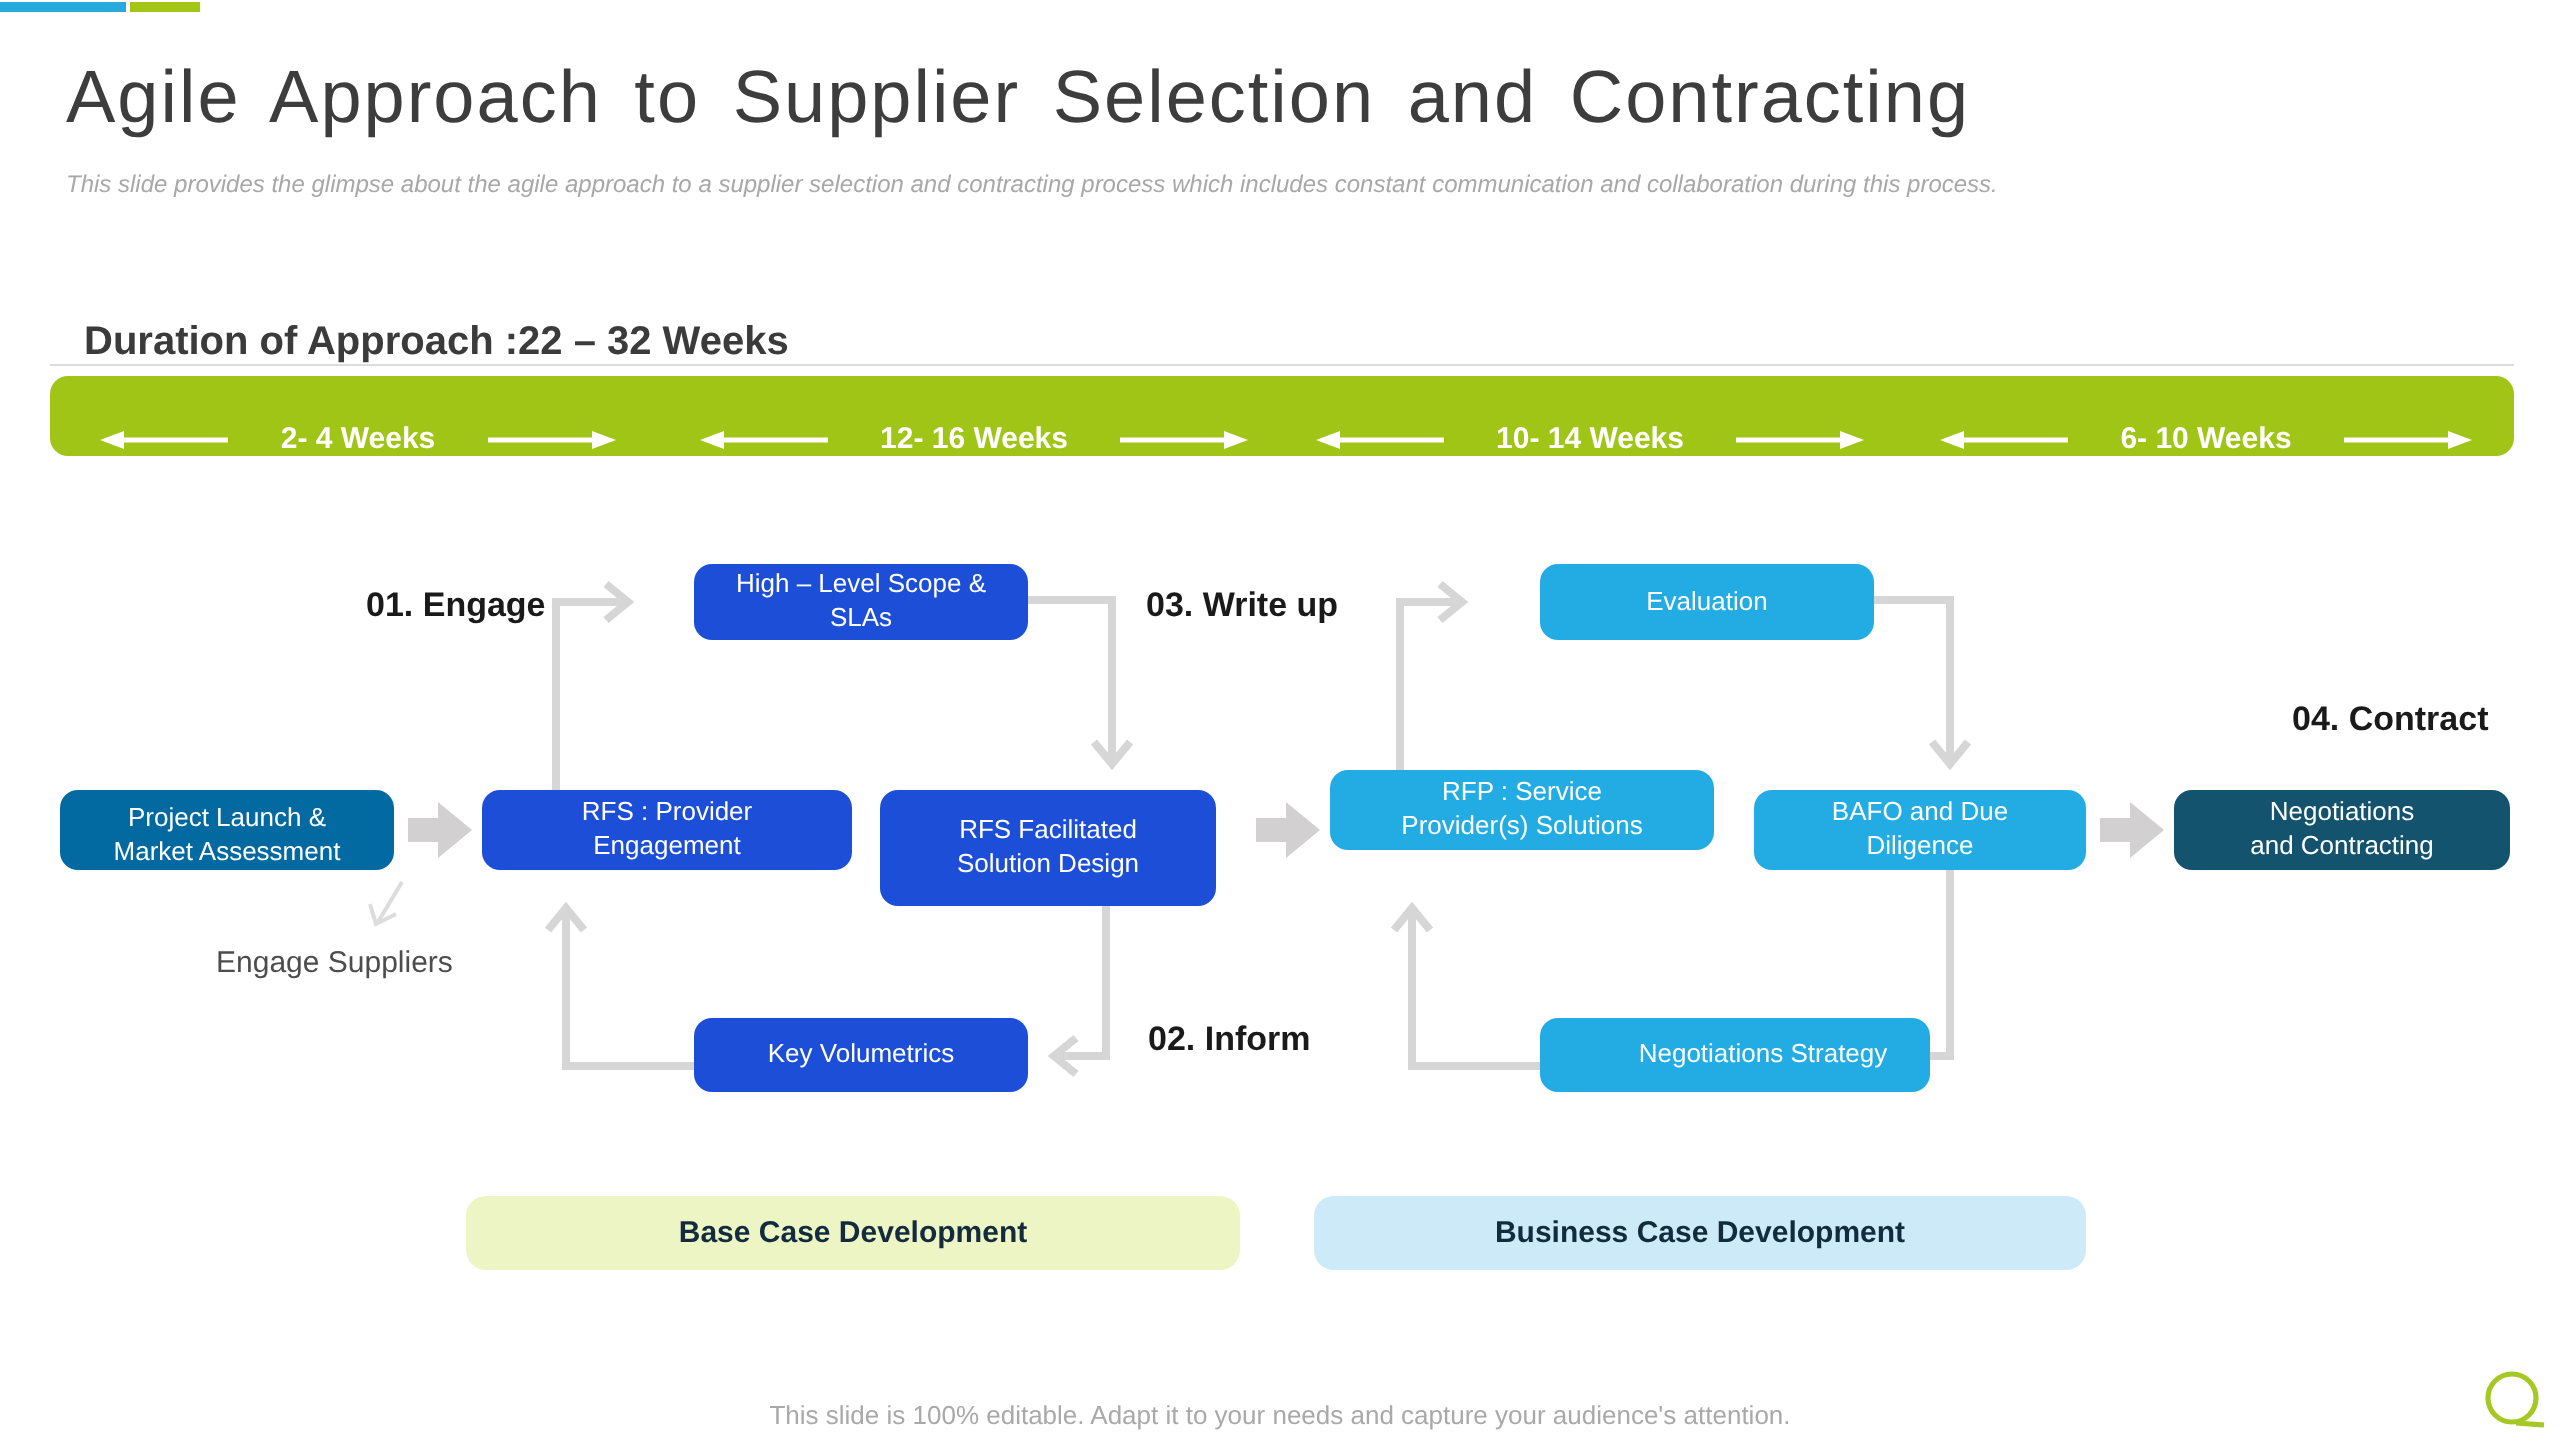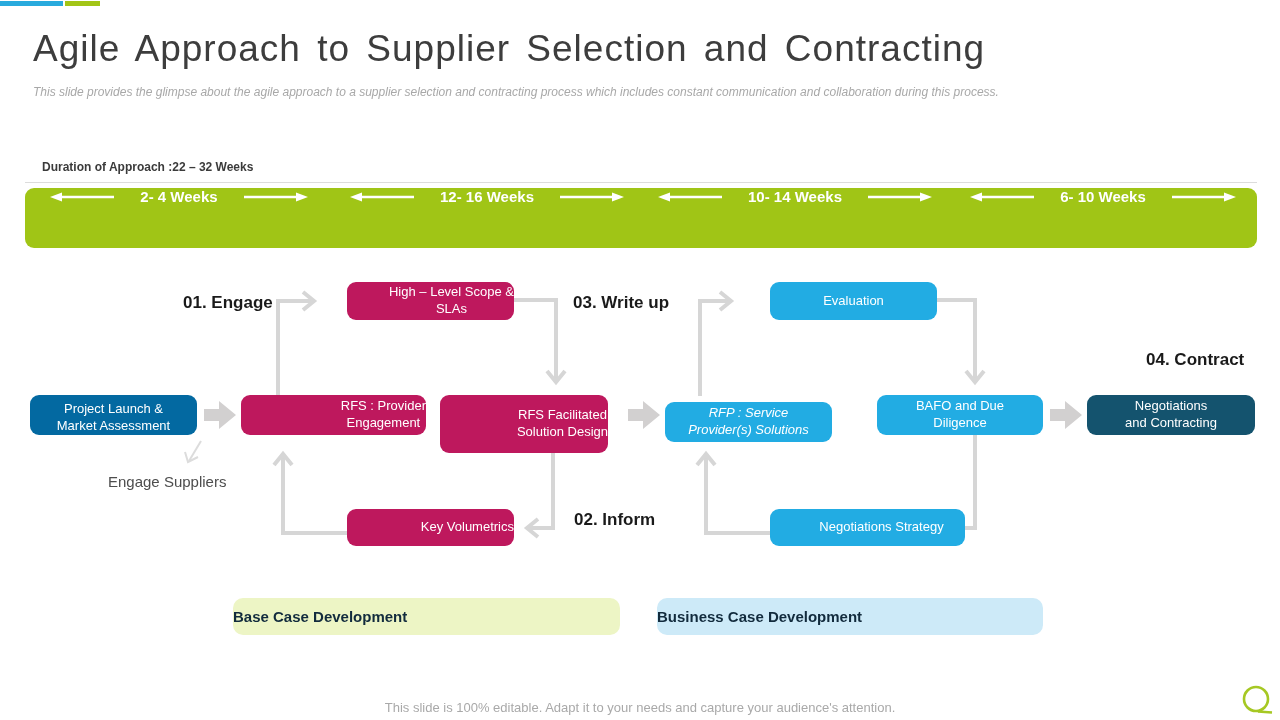--- a/index.html
+++ b/index.html
@@ -7,43 +7,43 @@
          font-family:"Liberation Sans", sans-serif;overflow:hidden;}
 
   .accent{position:absolute;top:1px;height:5px;}
   .accent.blue{left:0;width:63px;background:#29aadd;}
   .accent.green{left:65px;width:35px;background:#a2c516;}
 
   .title{position:absolute;left:33px;top:28px;font-size:37px;font-weight:400;
          color:#3d3d3d;letter-spacing:1px;word-spacing:5px;white-space:nowrap;}
   .subtitle{position:absolute;left:33px;top:85px;font-size:12px;color:#a8a8a8;white-space:nowrap;font-style:italic;}
 
-  .duration-heading{position:absolute;left:42px;top:160px;font-size:12px;font-weight:bold;color:#3b3b3b;text-align:right;}
+  .duration-heading{position:absolute;left:42px;top:160px;font-size:20px;font-weight:bold;color:#3b3b3b;text-align:right;}
   .duration-divider{position:absolute;left:25px;top:182px;width:1232px;height:1px;background:#dcdcdc;}
 
-  .timeline{position:absolute;left:25px;top:188px;width:1232px;height:60px;background:#a0c516;
-            border-radius:9px;display:flex;align-items:flex-start;}
+  .timeline{position:absolute;left:25px;top:188px;width:1232px;height:40px;background:#a0c516;
+            border-radius:9px;display:flex;align-items:flex-end;}
   .segment{flex:1;display:flex;align-items:center;justify-content:center;gap:24px;}
   .segment .lbl{color:#ffffff;font-size:15px;font-weight:bold;white-space:nowrap;}
 
   .connectors{position:absolute;left:0;top:0;pointer-events:none;}
 
   .fbox{position:absolute;display:flex;align-items:center;justify-content:center;
         border-radius:9px;color:#ffffff;font-size:13px;line-height:1.3;text-align:center;}
   .fbox span{white-space:pre-line;}
-  .green-box{background:#be185d;justify-content:flex-end;}
+  .green-box{background:#1d4ed8;}
   .blue-box{background:#22ace3;}
   .olive-box{background:#0369a1;align-items:flex-end;}
   .teal-box{background:#14536e;}
 
   .step-label{position:absolute;font-size:17px;font-weight:bold;color:#1a1a1a;white-space:nowrap;}
   .note-label{position:absolute;font-size:15px;color:#4d4d4d;white-space:nowrap;}
 
   .legend-bar{position:absolute;top:598px;height:37px;border-radius:10px;display:flex;
-              align-items:center;justify-content:flex-start;font-size:15px;font-weight:bold;color:#122b3d;}
+              align-items:center;justify-content:center;font-size:15px;font-weight:bold;color:#122b3d;}
   .legend-bar.base{left:233px;width:387px;background:#edf5c5;}
   .legend-bar.business{left:657px;width:386px;background:#cdeaf8;}
 
   .footer{position:absolute;left:0;top:700px;width:1280px;text-align:center;
           font-size:13px;color:#a9a9a9;}
   .logo{position:absolute;left:1241px;top:684px;}
 </style>
 </head>
 <body>
 
@@ -148,21 +148,21 @@
 Market Assessment</span>
     </div>
   <div class="fbox green-box" style="left:241px;top:395px;width:185px;height:40px;">
       <span>RFS : Provider
 Engagement</span>
     </div>
   <div class="fbox green-box" style="left:440px;top:395px;width:168px;height:58px;">
       <span>RFS Facilitated
 Solution Design</span>
     </div>
-  <div class="fbox blue-box" style="left:665px;top:402px;width:167px;height:40px;font-style:italic;">
+  <div class="fbox blue-box" style="left:665px;top:385px;width:192px;height:40px;">
       <span>RFP : Service
 Provider(s) Solutions</span>
     </div>
   <div class="fbox blue-box" style="left:877px;top:395px;width:166px;height:40px;">
       <span>BAFO and Due
 Diligence</span>
     </div>
   <div class="fbox teal-box" style="left:1087px;top:395px;width:168px;height:40px;">
       <span>Negotiations
 and Contracting</span>

